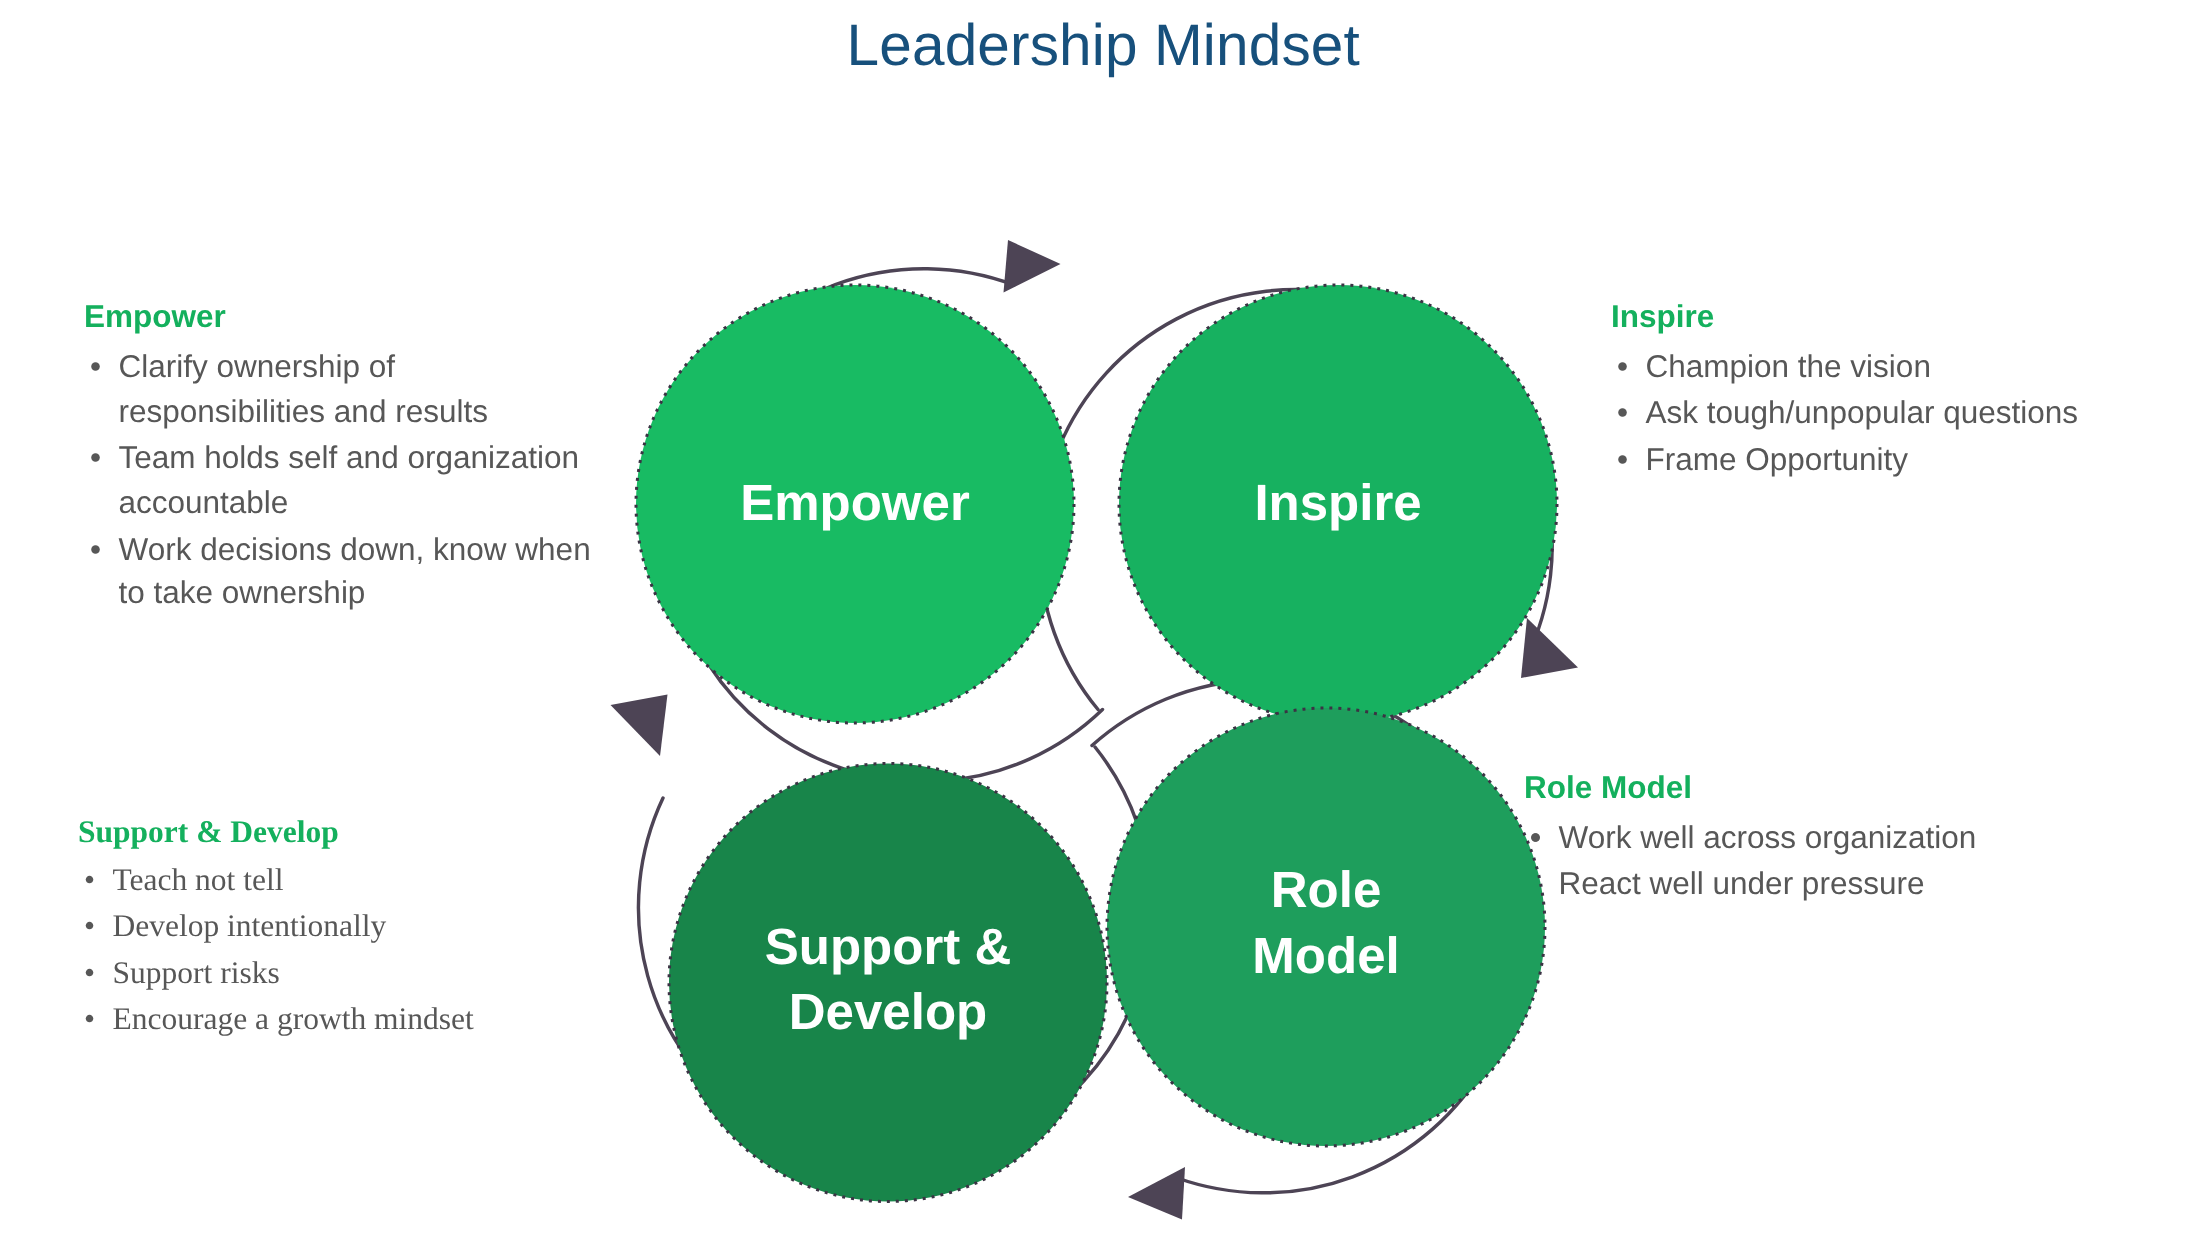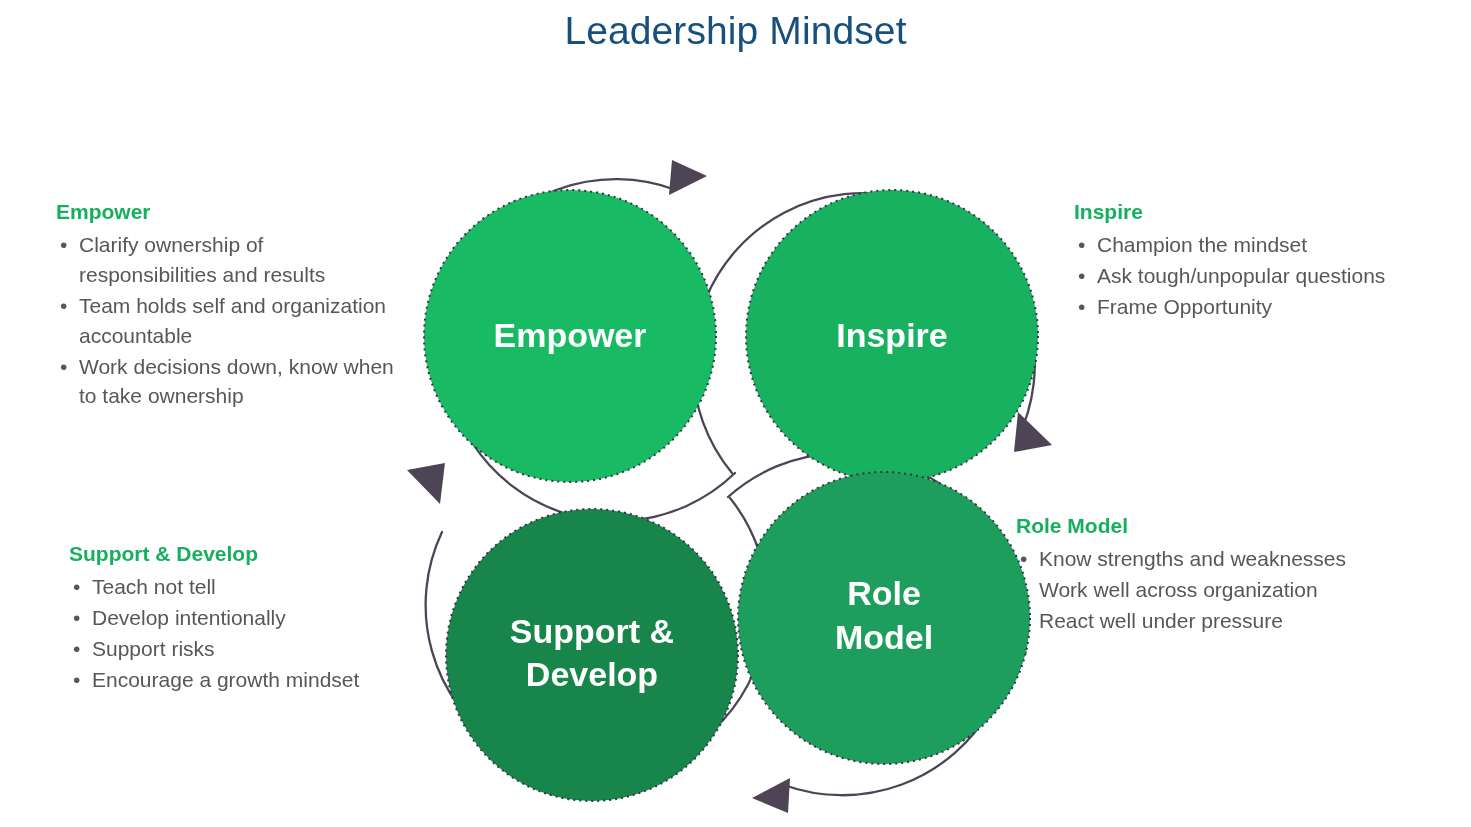--- a/index.html
+++ b/index.html
@@ -54,21 +54,21 @@
     margin-bottom: 1px;
   }
   .bullets li .bullet-dot {
     position: absolute;
     left: 4px;
     top: 0;
     color: #575757;
   }
 
   #panel-empower  { left: 56px;  top: 198px; width: 345px; }
-  #panel-support  { left: 69px;  top: 540px; width: 345px; }
+  #panel-support  { left: 52px;  top: 540px; width: 345px; font-family: Liberation Serif, serif; }
   #panel-inspire  { left: 1074px; top: 198px; width: 380px; }
   #panel-rolemodel{ left: 1016px; top: 512px; width: 390px; }
 
   
   #diagram {
     position: absolute;
     left: 380px;
     top: 140px;
     width: 700px;
     height: 690px;
@@ -106,30 +106,30 @@
       <li><span class="bullet-dot">•</span><span>Teach not tell</span></li>
       <li><span class="bullet-dot">•</span><span>Develop intentionally</span></li>
       <li><span class="bullet-dot">•</span><span>Support risks</span></li>
       <li><span class="bullet-dot">•</span><span>Encourage a growth mindset</span></li>
     </ul>
   </div>
 
   <div class="panel" id="panel-inspire">
     <div class="panel-heading">Inspire</div>
     <ul class="bullets">
-      <li><span class="bullet-dot">•</span><span>Champion the mindset</span></li>
+      <li><span class="bullet-dot">•</span><span>Champion the vision</span></li>
       <li><span class="bullet-dot">•</span><span>Ask tough/unpopular questions</span></li>
       <li><span class="bullet-dot">•</span><span>Frame Opportunity</span></li>
     </ul>
   </div>
 
   <div class="panel" id="panel-rolemodel">
     <div class="panel-heading">Role Model</div>
     <ul class="bullets">
-      <li><span class="bullet-dot">•</span><span>Know strengths and weaknesses</span></li>
+      <li><span class="bullet-dot">•</span></li>
       <li><span class="bullet-dot">•</span><span>Work well across organization</span></li>
       <li><span class="bullet-dot">•</span><span> React well under pressure</span></li>
       <li><span class="bullet-dot">•</span></li>
       <li><span class="bullet-dot">•</span></li>
     </ul>
   </div>
 
   <div id="diagram">
     <svg viewBox="0 0 700 690" xmlns="http://www.w3.org/2000/svg">
 

